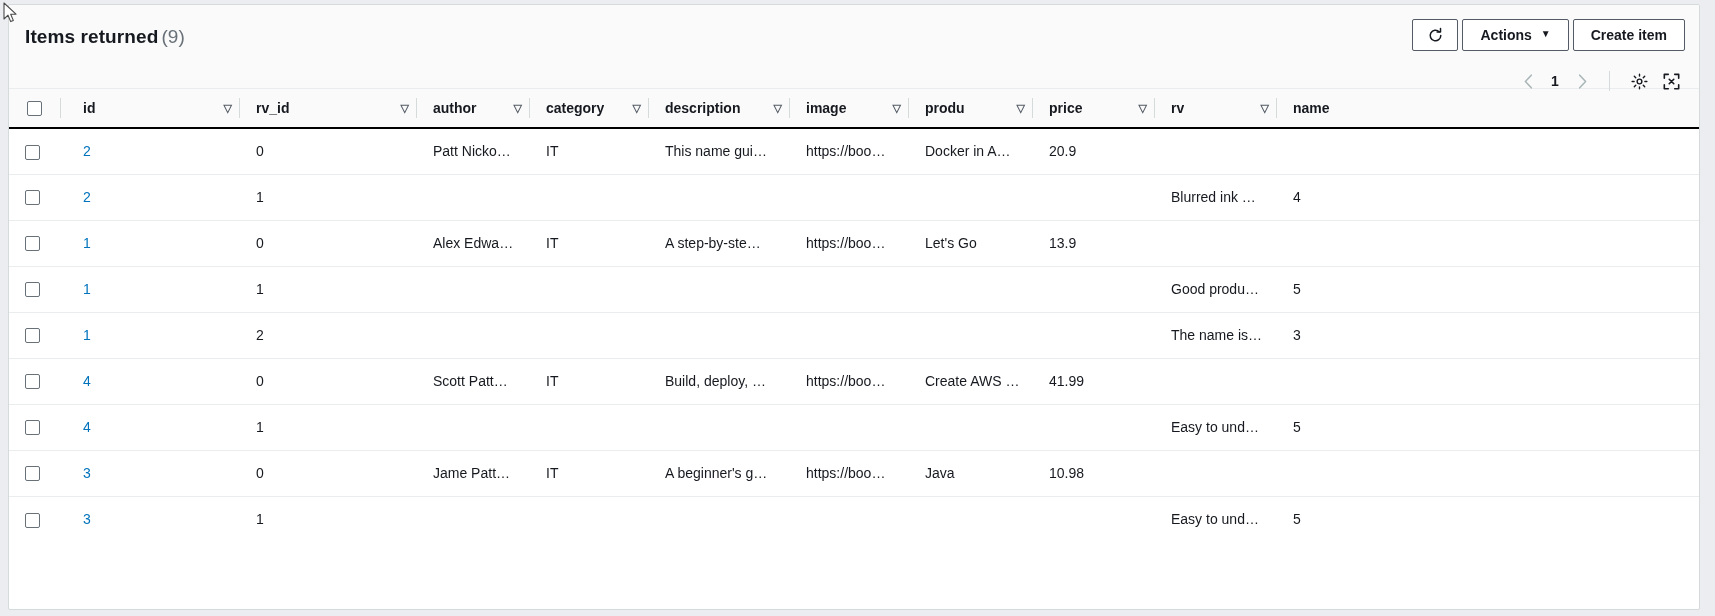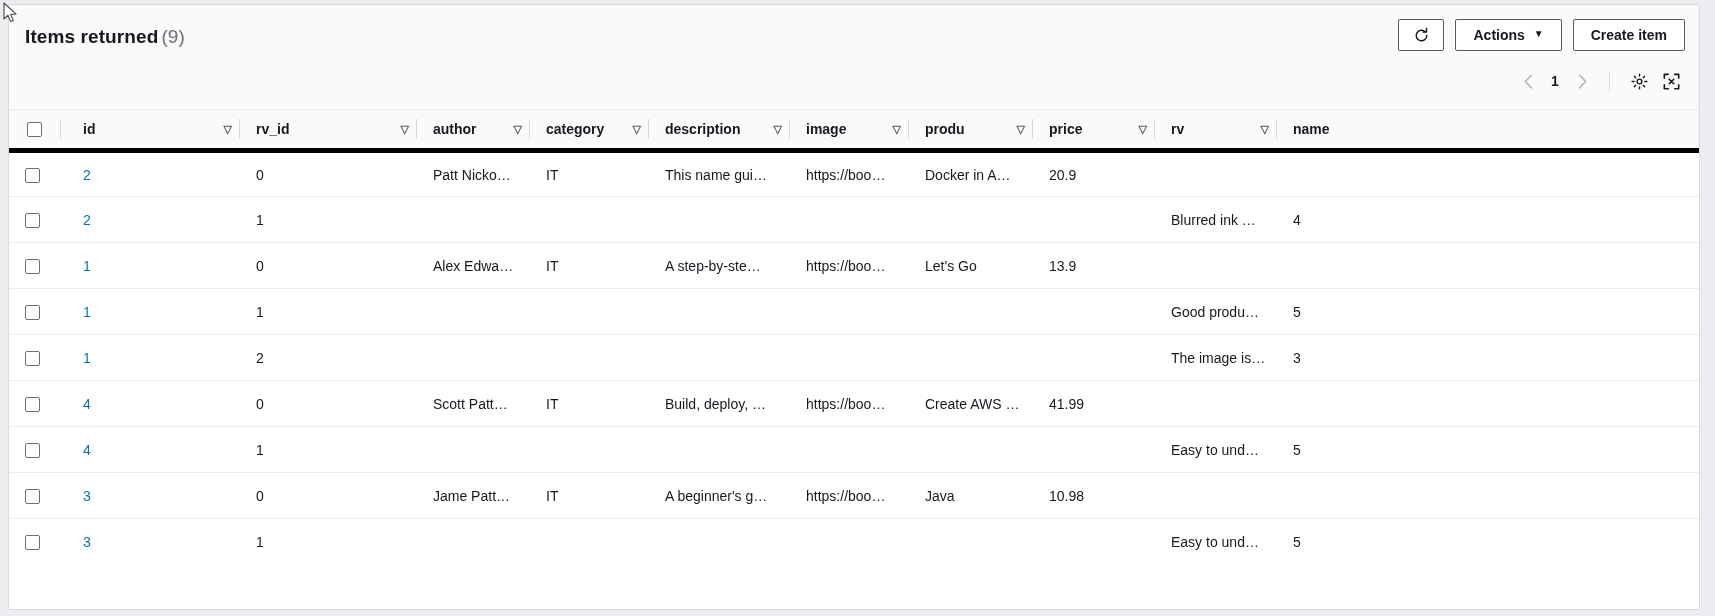--- a/index.html
+++ b/index.html
@@ -27,21 +27,21 @@
     height: 606px;
     background: #ffffff;
     border: 1px solid #d5dbdb;
     border-radius: 2px;
     overflow: hidden;
   }
 
   
   .panel-header {
     position: relative;
-    height: 105px;
+    height: 84px;
     background: #fafafa;
     border-bottom: 1px solid #eaeded;
   }
   .panel-title {
     position: absolute;
     left: 16px;
     top: 21px;
     font-size: 19px;
     font-weight: bold;
     color: #16191f;
@@ -54,21 +54,21 @@
     font-size: 19px;
     margin-left: 3px;
   }
 
   
   .header-actions {
     position: absolute;
     right: 14px;
     top: 14px;
     display: flex;
-    gap: 11px;
+    gap: 4px;
     border-radius: 11px;
   }
   .btn {
     height: 32px;
     background: #ffffff;
     border: 1px solid #545b64;
     border-radius: 2px;
     color: #16191f;
     font-size: 14px;
     font-weight: bold;
@@ -145,21 +145,21 @@
 
   
   table.grid {
     width: 100%;
     border-collapse: collapse;
     table-layout: fixed;
   }
   table.grid th {
     height: 38px;
     background: #fafafa;
-    border-bottom: 5px solid #000000;
+    border-bottom: 2px solid #000000;
     padding: 0;
     text-align: left;
     vertical-align: middle;
     font-size: 14px;
     font-weight: bold;
     color: #16191f;
   }
   .th-inner {
     display: flex;
     align-items: center;
@@ -439,21 +439,21 @@
           <tr>
             <td class="col-check"><span class="cb"></span></td>
             <td><span class="cell-link">1</span></td>
             <td>2</td>
             <td></td>
             <td></td>
             <td></td>
             <td></td>
             <td></td>
             <td></td>
-            <td>The image is…</td>
+            <td>The name is…</td>
             <td>3</td>
           </tr>
           <tr>
             <td class="col-check"><span class="cb"></span></td>
             <td><span class="cell-link">4</span></td>
             <td>0</td>
             <td>Scott Patt…</td>
             <td>IT</td>
             <td>Build, deploy, …</td>
             <td>https://boo…</td>

